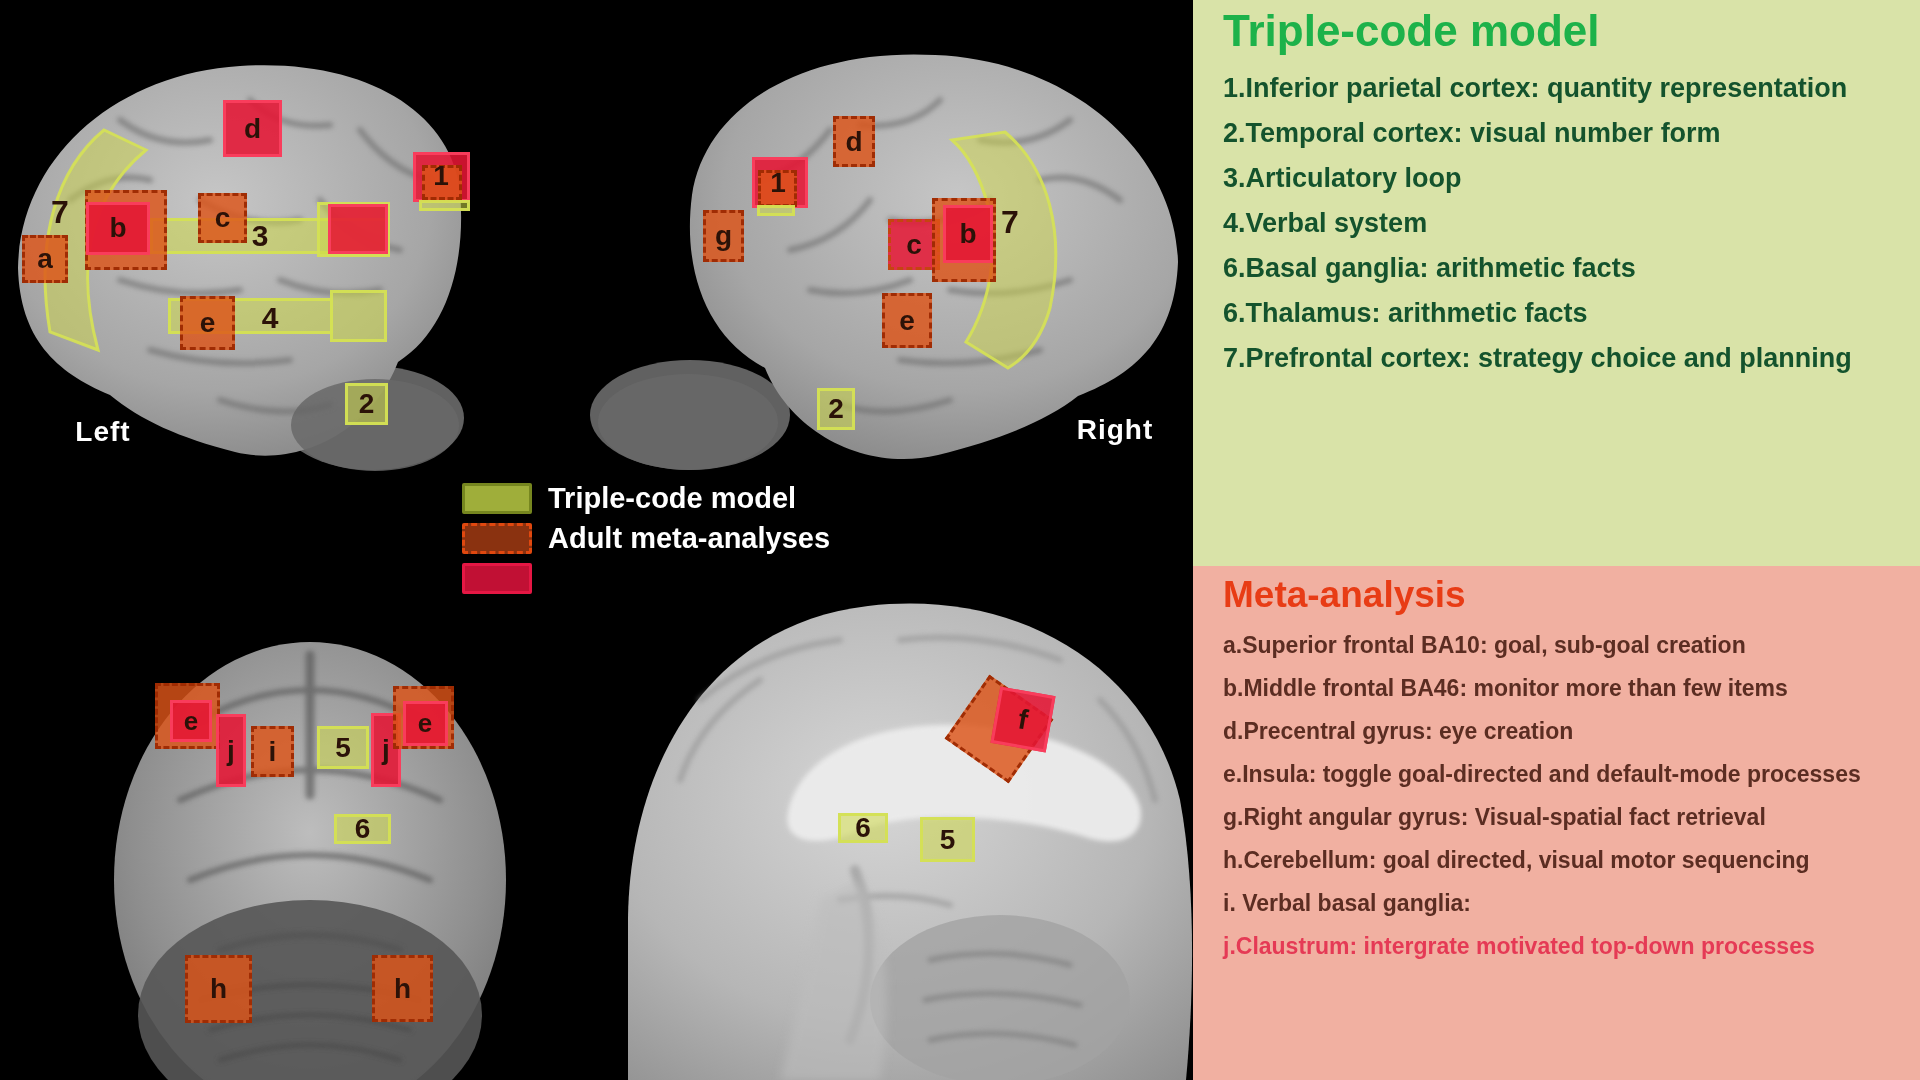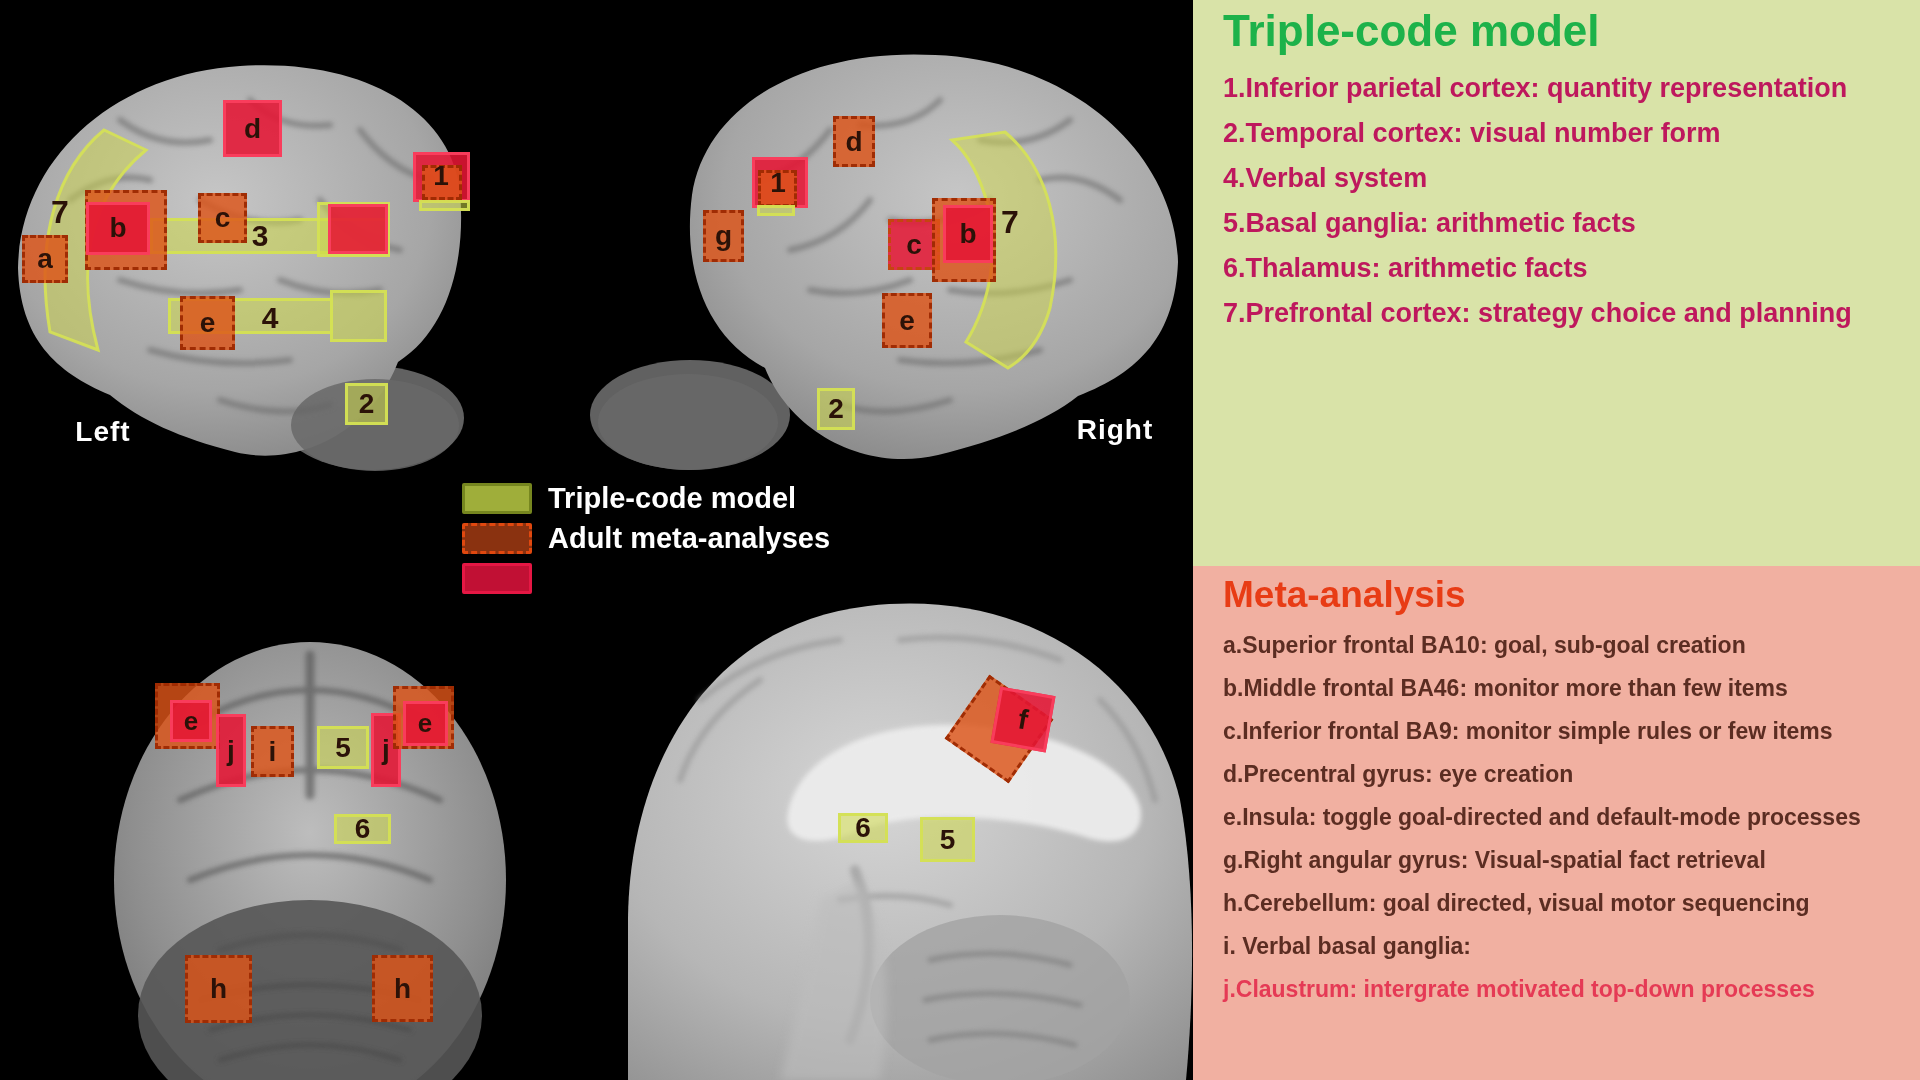--- a/index.html
+++ b/index.html
@@ -23,21 +23,21 @@
   .sw-triple{background:#9fae3a;border:3px solid #76861f;}
   .sw-adult{background:#8a3210;border:3px dashed #e0480f;}
   .sw-children{background:#c11034;border:3px solid #e51744;}
   .legend-row .ltxt{color:#fff;font-weight:bold;font-size:29px;white-space:nowrap;}
   
   .panel{position:absolute;left:1193px;width:727px;box-sizing:border-box;padding-left:30px;}
   .panel-green{top:0;height:566px;background:#d9e3a8;}
   .panel-pink{top:566px;height:514px;background:#f1b0a1;}
   .panel-green h1{margin:6px 0 10px 0;font-size:44px;color:#1db24a;font-weight:bold;}
   .panel-pink h2{margin:8px 0 8px 0;font-size:37px;color:#e83c15;font-weight:bold;}
-  .tc-item{font-size:27px;font-weight:bold;color:#be185d;line-height:45px;white-space:nowrap;}
+  .tc-item{font-size:27px;font-weight:bold;color:#14532d;line-height:45px;white-space:nowrap;}
   .ma-item{font-size:23px;font-weight:bold;color:#5b2d22;line-height:43px;white-space:nowrap;}
   .ma-item.hl{color:#e53a55;}
 </style>
 </head>
 <body>
 
 <div class="stage">
 
   <svg class="brains" width="1200" height="1080" viewBox="0 0 1200 1080">
     <defs>
@@ -283,33 +283,33 @@
     <div class="legend-row">
       <div class="sw sw-children"></div>
     </div>
   </div>
 
   <div class="panel panel-green">
     <h1>Triple-code model</h1>
     <div id="tc-list">
         <div class="tc-item">1.Inferior parietal cortex: quantity representation</div>
         <div class="tc-item">2.Temporal cortex: visual number form</div>
+        <div class="tc-item">3.Articulatory loop</div>
         <div class="tc-item">4.Verbal system</div>
-        <div class="tc-item">5.Basal ganglia: arithmetic facts</div>
+        <div class="tc-item">6.Basal ganglia: arithmetic facts</div>
         <div class="tc-item">6.Thalamus: arithmetic facts</div>
         <div class="tc-item">7.Prefrontal cortex: strategy choice and planning</div>
       </div>
   </div>
 
   <div class="panel panel-pink">
     <h2>Meta-analysis</h2>
     <div id="ma-list">
         <div class="ma-item">a.Superior frontal BA10: goal, sub-goal creation</div>
         <div class="ma-item">b.Middle frontal BA46: monitor more than few items</div>
-        <div class="ma-item">c.Inferior frontal BA9: monitor simple rules or few items</div>
         <div class="ma-item">d.Precentral gyrus: eye creation</div>
         <div class="ma-item">e.Insula: toggle goal-directed and default-mode processes</div>
         <div class="ma-item">g.Right angular gyrus: Visual-spatial fact retrieval</div>
         <div class="ma-item">h.Cerebellum: goal directed, visual motor sequencing</div>
         <div class="ma-item">i. Verbal basal ganglia:</div>
         <div class="ma-item hl">j.Claustrum: intergrate motivated top-down processes</div>
       </div>
   </div>
 
 </div>

